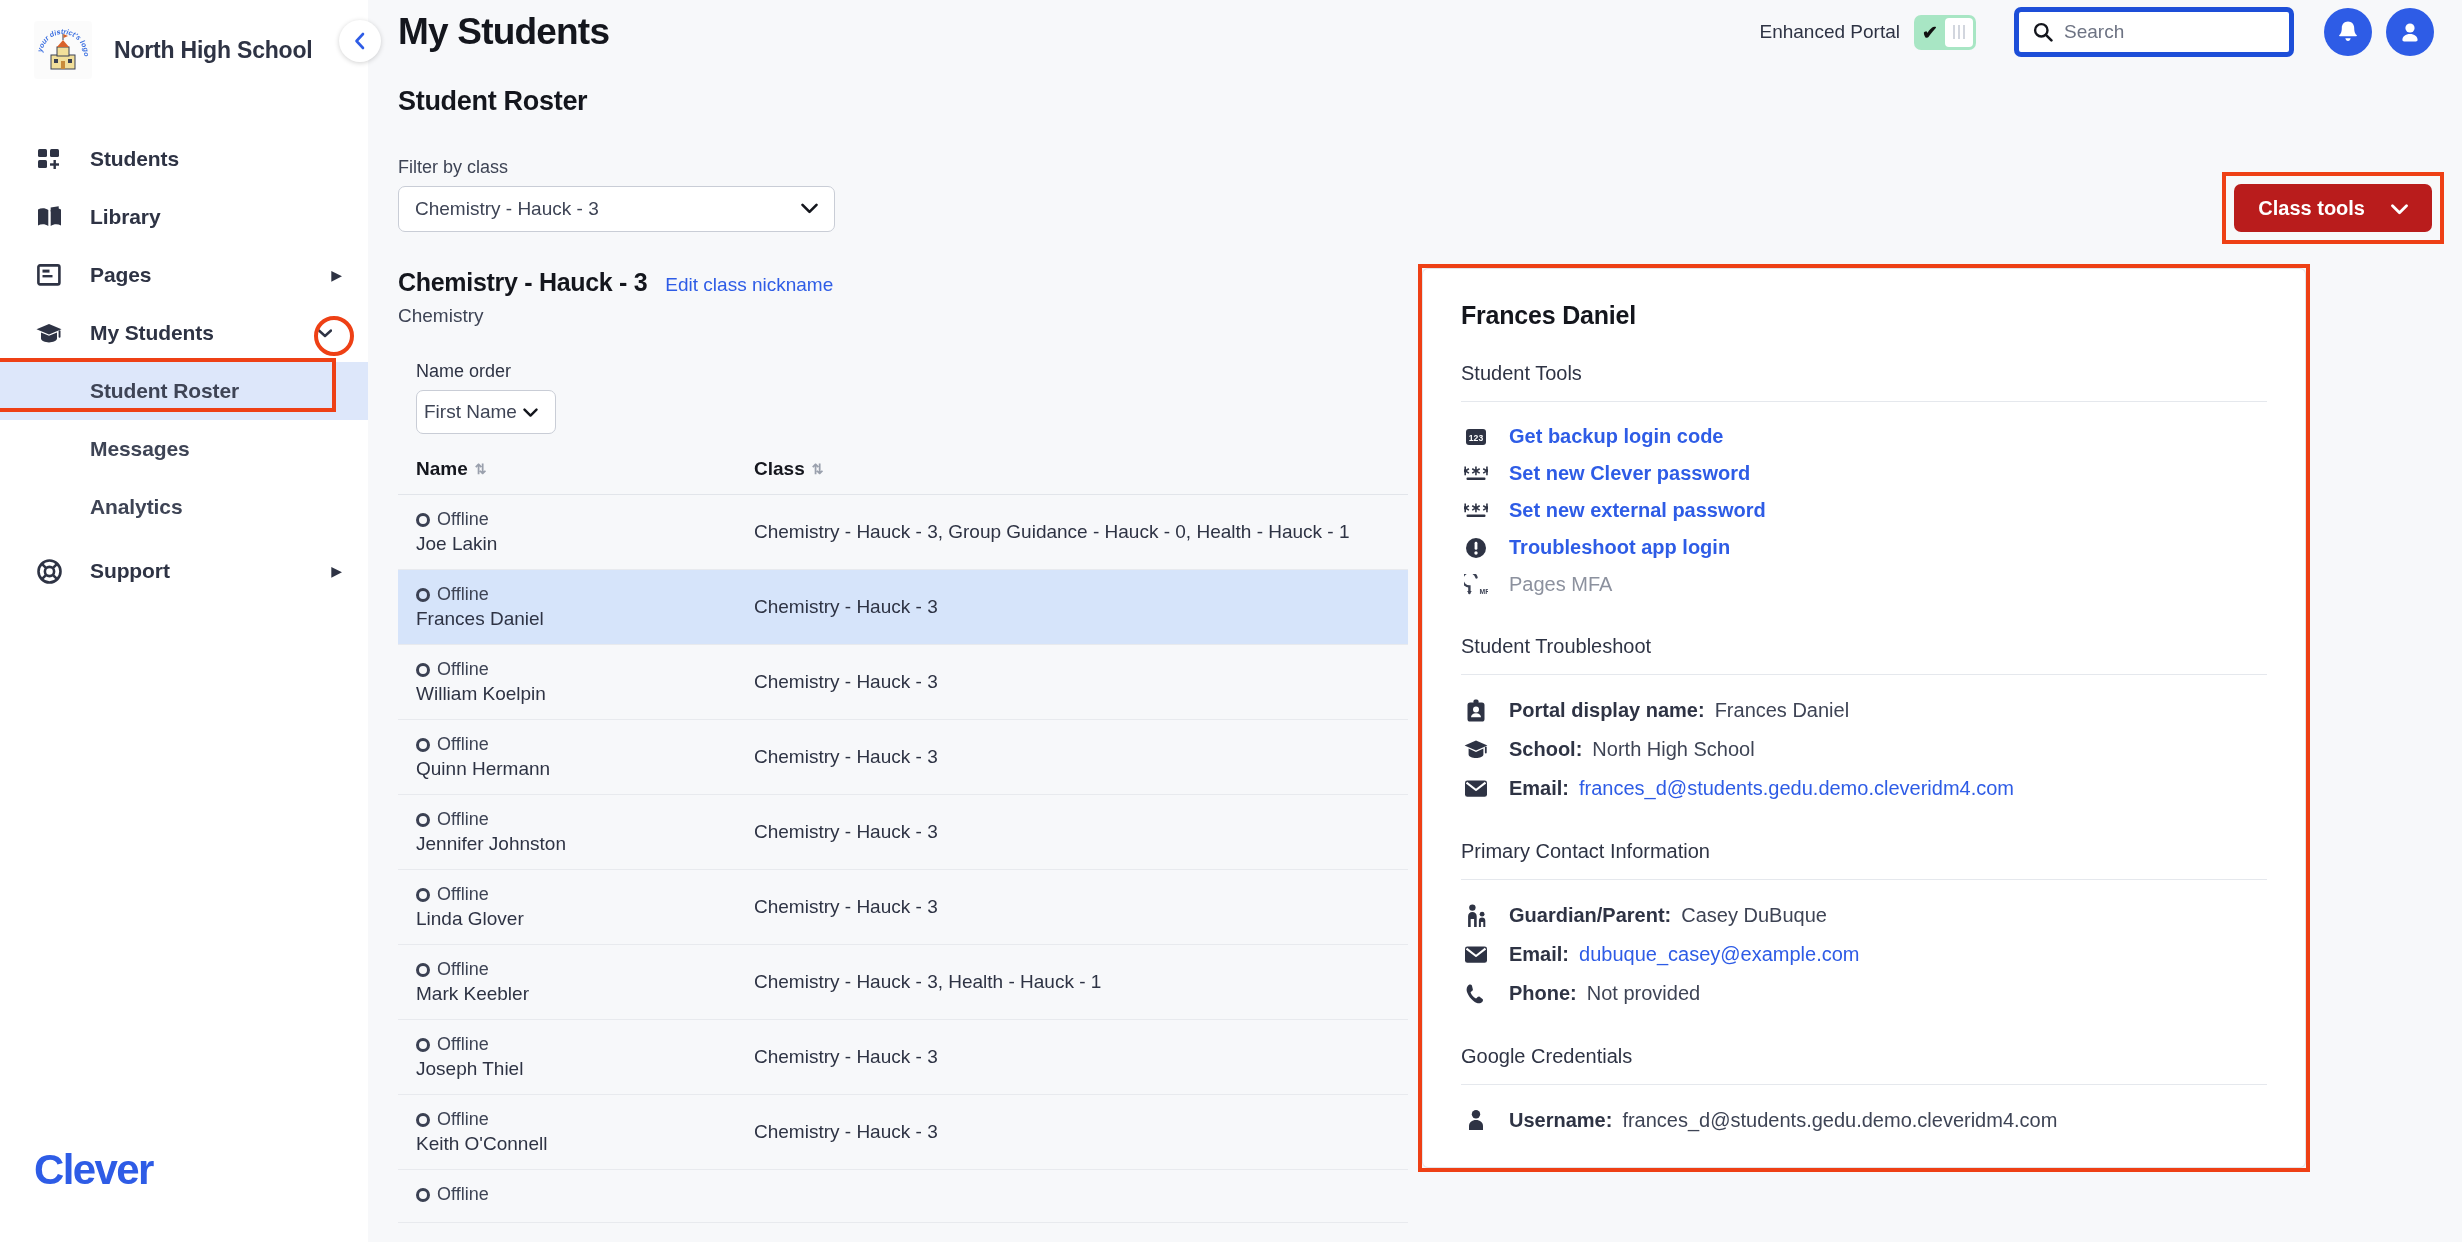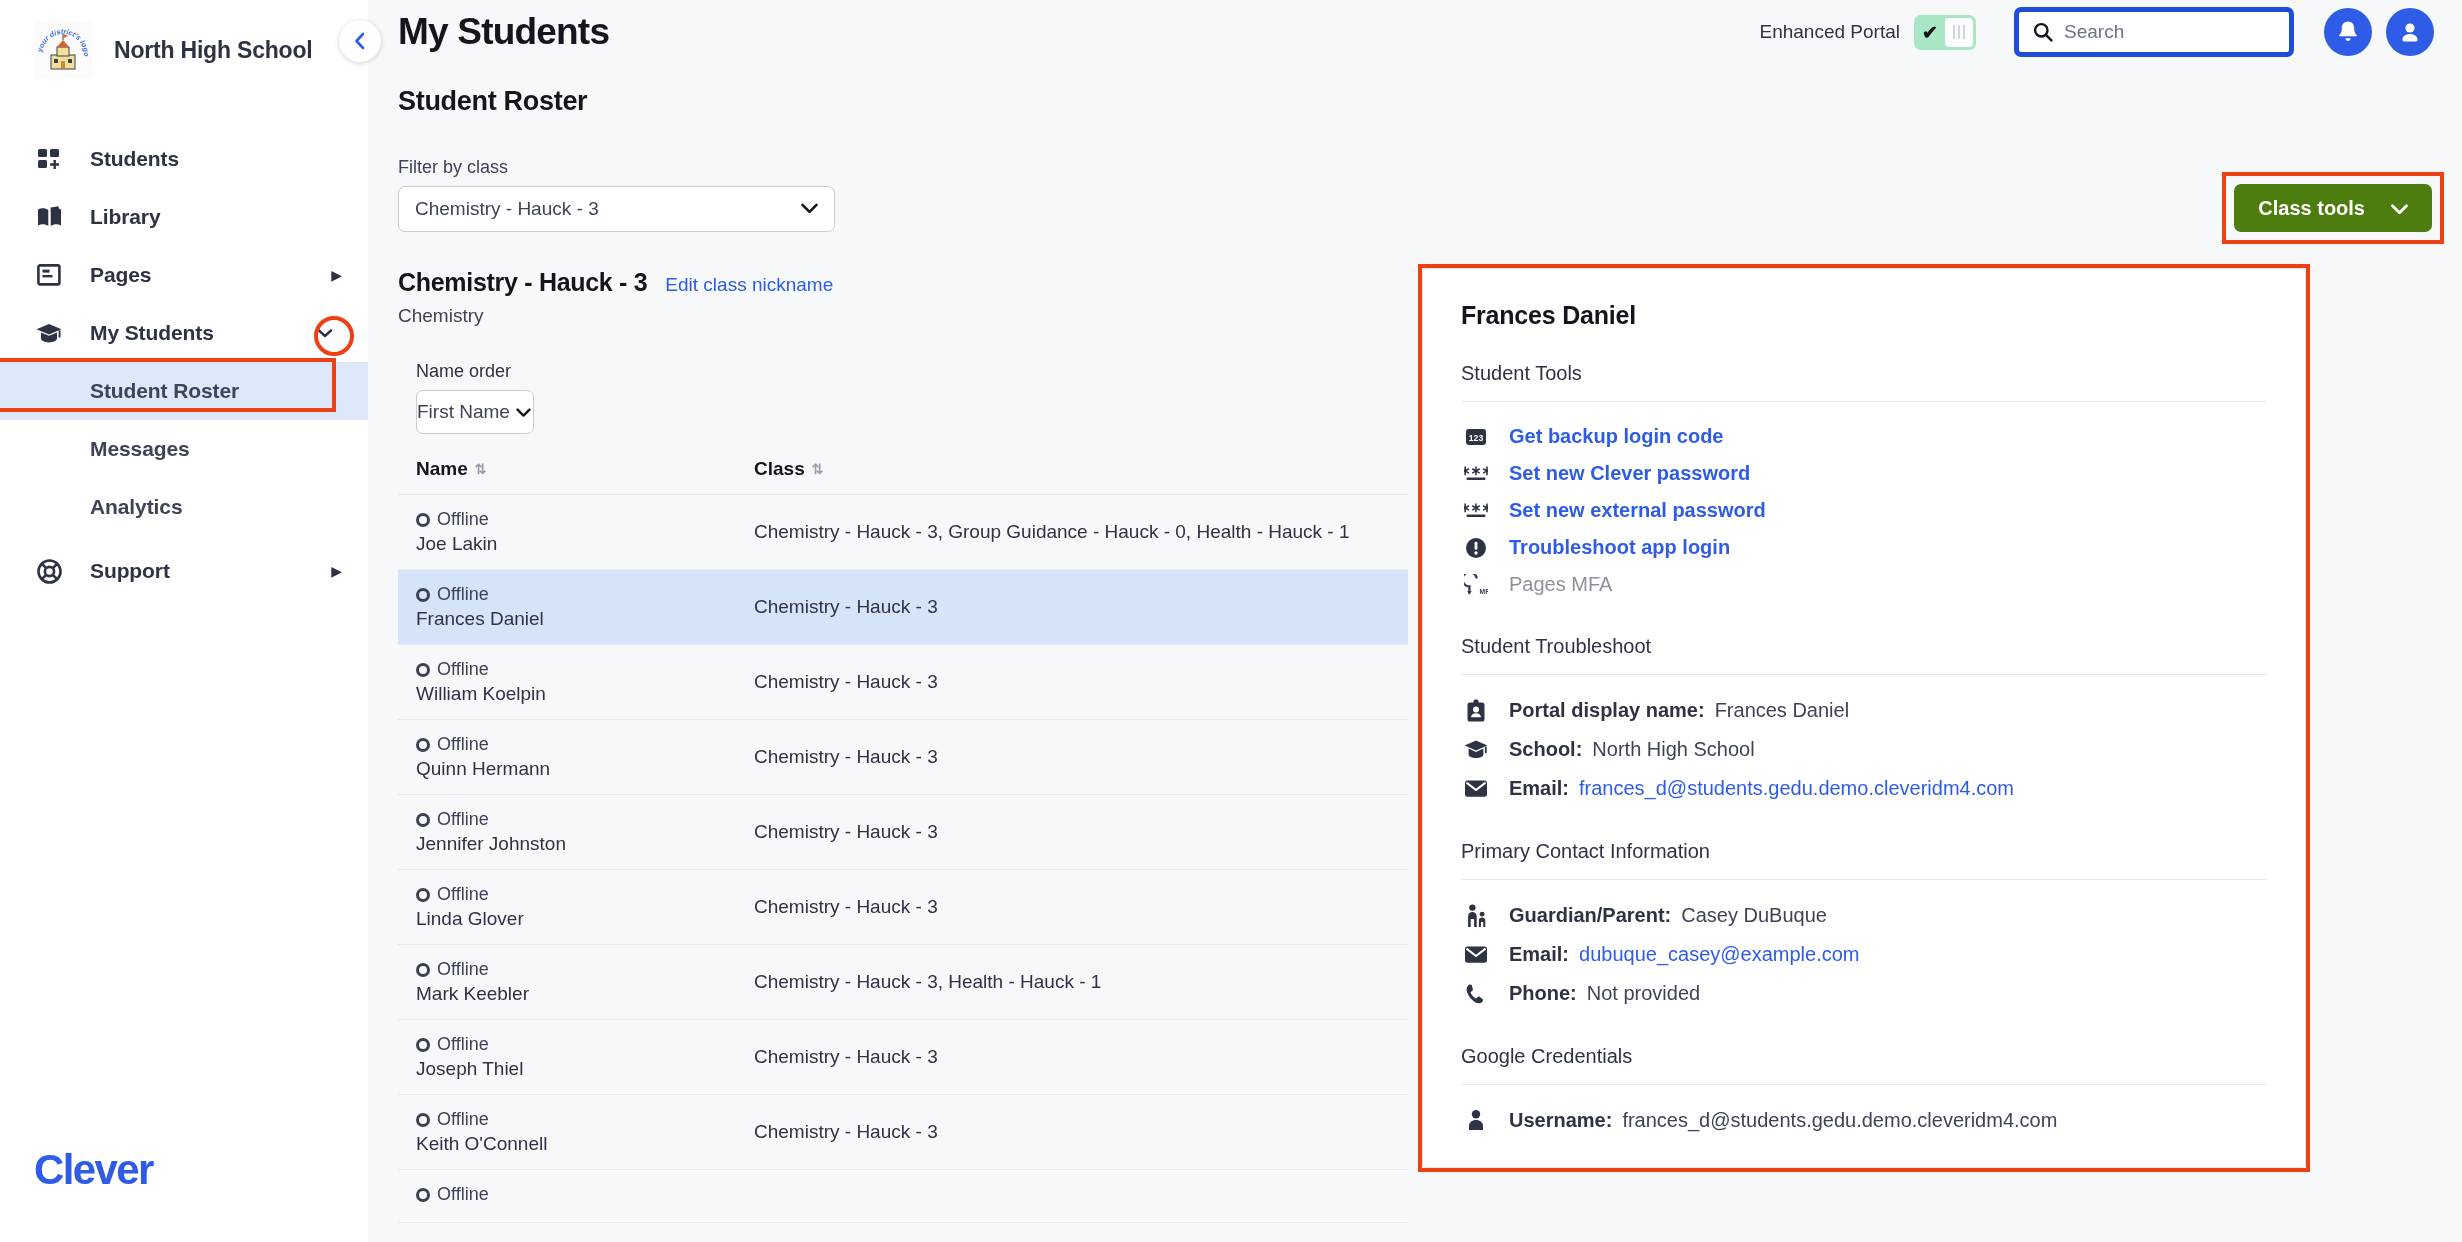--- a/index.html
+++ b/index.html
@@ -100,37 +100,37 @@
   .filter-row { display: flex; align-items: flex-end; margin-top: 40px; }
   .filter-label { font-size: 18px; color: #3E4455; margin-bottom: 8px; }
   .select-big {
     width: 437px; height: 46px; background: #fff; border: 1px solid #C9CDD6;
     border-radius: 7px; display: flex; align-items: center; padding: 0 16px;
     font-size: 19px; color: #3E4455; cursor: pointer;
   }
   .select-big .chev { margin-left: auto; font-size: 16px; color: #14161D; }
   .class-tools-wrap { margin-left: auto; position: relative; }
   .btn-primary {
-    height: 48px; min-width: 192px; background: #4d7c0f; border-radius: 7px; color: #fff;
+    height: 48px; min-width: 192px; background: #b91c1c; border-radius: 7px; color: #fff;
     display: flex; align-items: center; justify-content: center; gap: 26px;
     font-size: 20px; font-weight: 700; cursor: pointer; padding: 0 24px;
   }
 
   .columns { display: flex; margin-top: 36px; gap: 0; }
   .col-left { width: 1010px; flex: 0 0 1010px; }
   .class-title-row { display: flex; align-items: baseline; gap: 18px; }
   .class-title { font-size: 25px; font-weight: 700; color: #14161D; letter-spacing: -0.3px; }
   .edit-link { font-size: 19px; color: #2E5CE6; cursor: pointer; }
   .class-sub { font-size: 19px; color: #3E4455; margin-top: 8px; }
 
   .nameorder { margin-top: 34px; margin-left: 18px; }
   .nameorder .lbl2 { font-size: 18px; color: #2E3344; }
   .select-small {
-    margin-top: 8px; width: 118px; height: 44px; background: #fff; border: 1px solid #C9CDD6;
-    border-radius: 7px; display: flex; align-items: center; padding: 0 0;
+    margin-top: 8px; width: 140px; height: 44px; background: #fff; border: 1px solid #C9CDD6;
+    border-radius: 7px; display: flex; align-items: center; padding: 0 7px;
     font-size: 19px; color: #3E4455; cursor: pointer; gap: 6px;
   }
 
   table.roster { width: 1010px; border-collapse: collapse; margin-top: 24px; table-layout: fixed; }
   table.roster th {
     text-align: left; font-size: 19px; font-weight: 700; color: #14161D;
     padding: 0 0 14px 18px; border-bottom: 1px solid #E2E5EA;
   }
   table.roster th .srt { display:inline-block; margin-left: 7px; color:#9aa0ad; font-size: 14px; line-height: 1; vertical-align: 1px;}
   table.roster td { padding: 14px 0 14px 18px; border-bottom: 1px solid #E8EAEE; vertical-align: middle; }

